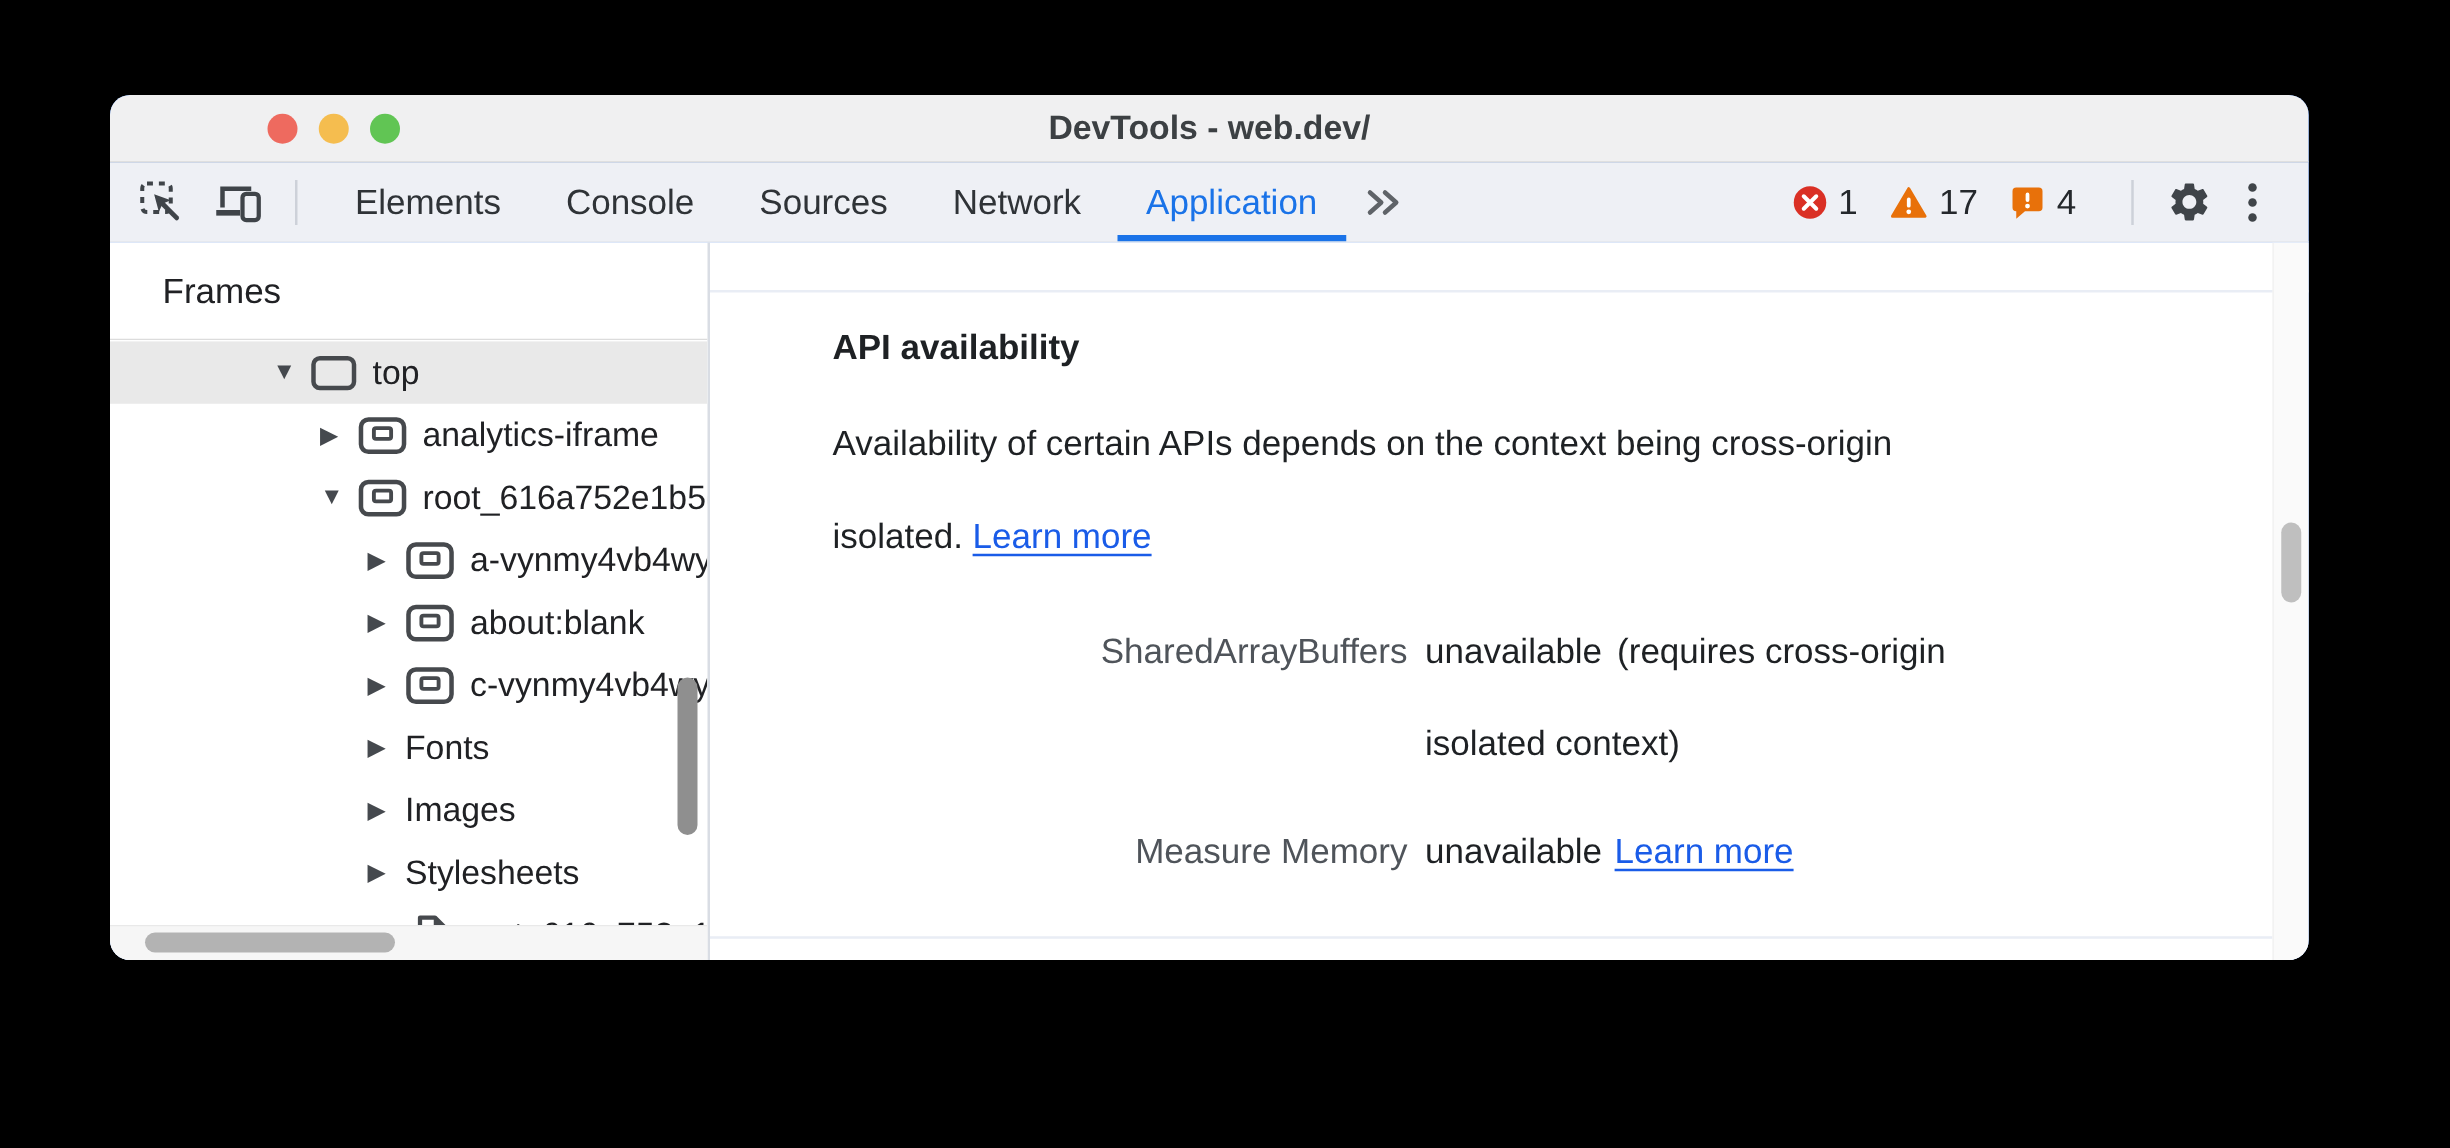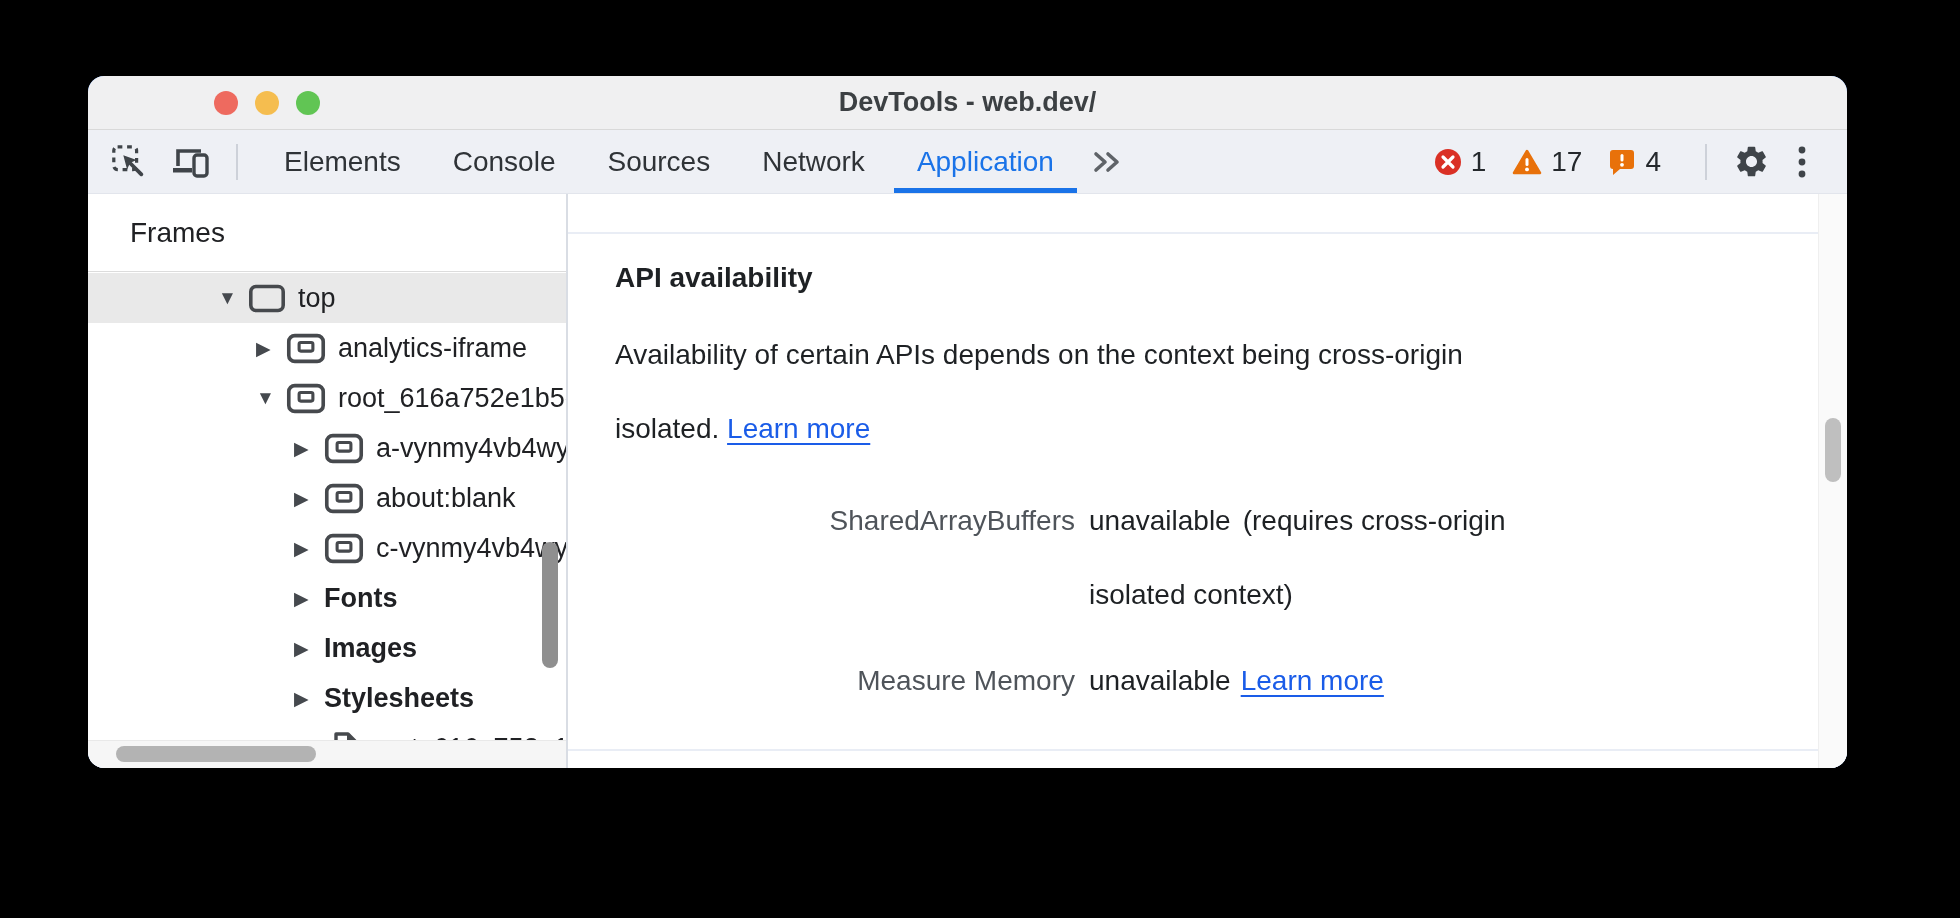--- a/index.html
+++ b/index.html
@@ -47,34 +47,34 @@
   .tree { position:absolute; top:79px; left:0; right:0; bottom:28px; overflow:hidden; }
   .trow { height:50px; display:flex; align-items:center; white-space:nowrap; overflow:hidden;
           font-size:27px; color:#202124; cursor:pointer; }
   .trow.selected { background:#e9e9e9; }
   .trow.d0 { padding-left:130px; }
   .trow.d1 { padding-left:168px; }
   .trow.d2 { padding-left:206px; }
   .trow.doc { padding-left:244px; }
   .tri { width:30px; flex:none; font-size:19px; color:#45494e; }
   .ticon { flex:none; display:flex; align-items:center; margin-right:12px; }
-  .leaf .tlabel { margin-left:0;font-weight:bold; }
+  .leaf .tlabel { margin-left:0; }
   .tlabel { overflow:hidden; }
 
   .side-vscroll { position:absolute; right:8px; top:348px; width:16px; height:126px;
                   border-radius:8px; background:#8f8f8f; }
   .side-hscroll { position:absolute; left:0; right:0; bottom:0; height:28px;
                   background:#f6f6f6; border-top:1px solid #e9e9e9; }
   .side-hthumb { position:absolute; left:28px; top:5px; width:200px; height:16px;
                  border-radius:8px; background:#b3b3b3; }
 
   
   .content { flex:1; position:relative; overflow:hidden; background:#fff; }
   .top-strip { height:40px; border-bottom:2px solid #e9edf5; }
-  .report { padding-left:47px; }
+  .report { padding-left:98px; }
   .rtitle { margin-top:28px; font-size:28px; font-weight:700; color:#1e2124; }
   .para { margin-top:24px; font-size:28px; line-height:74px; color:#1e2124; }
   .link { color:#1a5ce8; text-decoration:underline; text-underline-offset:5px; cursor:pointer; }
   .rrow { display:grid; grid-template-columns:460px 620px; column-gap:14px;
           font-size:28px; line-height:74px; }
   .rrow.first { margin-top:18px; }
   .rrow.second { margin-top:12px; }
   .rlabel { text-align:right; color:#4f545a; }
   .rvalue { color:#1e2124; }
   .rnote { margin-left:12px; }

